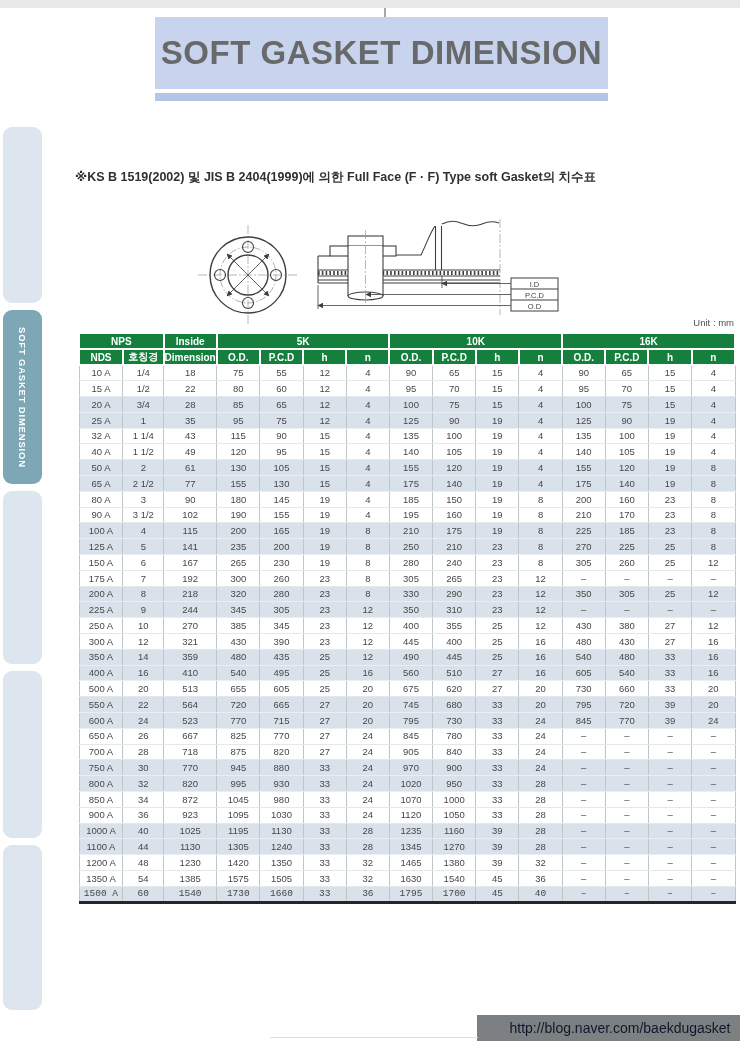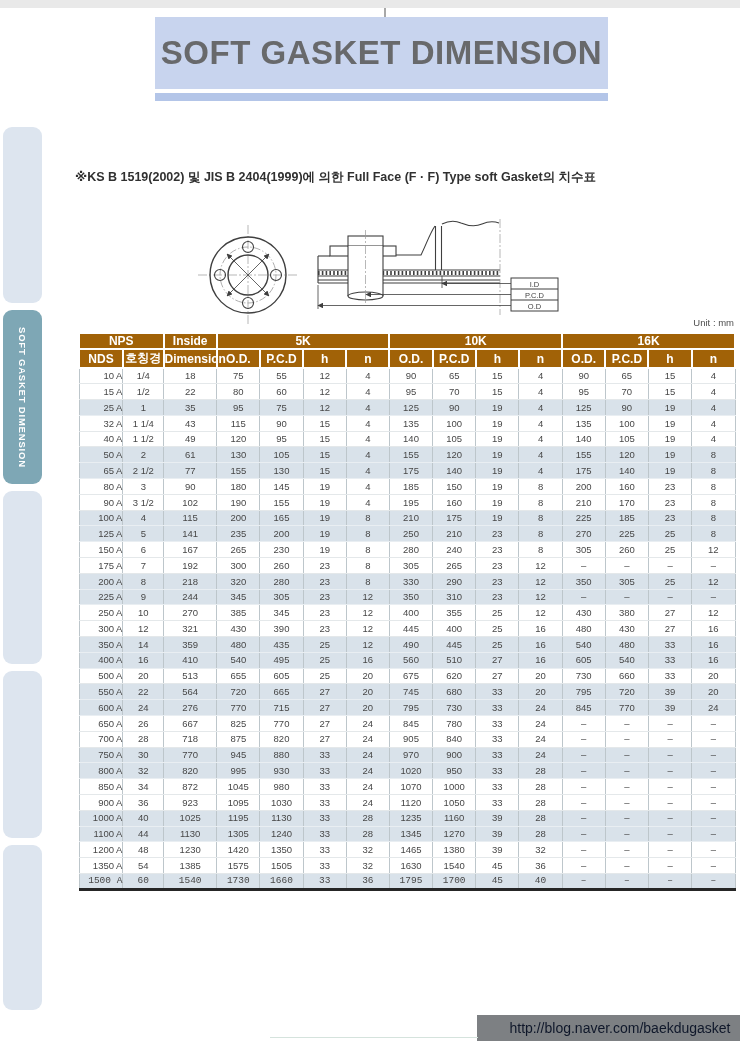--- a/index.html
+++ b/index.html
@@ -58,29 +58,29 @@
     position:absolute; right:6px; top:309px; font-size:9.5px; color:#4f4f4f;
   }
 
   
   .table-wrap { position:absolute; left:78px; top:324px; width:658px; }
   table.dim {
     width:658px; table-layout:fixed; border-collapse:collapse;
     font-size:9.5px; color:#474747;
   }
   table.dim th {
-    background:#a16207; color:#ffffff; font-weight:bold; font-size:12px;
+    background:#15803d; color:#ffffff; font-weight:bold; font-size:10px;
     border:2px solid #ffffff; height:16px; text-align:center; padding:0;
   }
   table.dim td {
     height:15.8px; text-align:center; padding:0; line-height:1;
     border-right:1px solid #bdc6cb; border-bottom:1px solid #e4e8ea;
     background:#ffffff;
   }
-  table.dim td:first-child { border-left:1px solid #bdc6cb;text-align:right; }
+  table.dim td:first-child { border-left:1px solid #bdc6cb; }
   table.dim tr.shaded td { background:#d9e2ea; border-bottom:1px solid #e9eef2; }
   table.dim tbody tr:last-child td { border-bottom:3px solid #262626;font-family:Liberation Mono, monospace; }
 
   
   .footer-bar {
     position:absolute; left:477px; top:1007px; width:286px; height:26px;
     background:#7d8083; color:#0f172a; font-size:14px;
     display:flex; align-items:center; justify-content:center; white-space:nowrap;
   }
   .bottom-faint-line { position:absolute; left:270px; top:1029px; width:208px; height:1px; background:#d5e3dd; }
@@ -255,20 +255,37 @@
             <td>95</td>
             <td>70</td>
             <td>15</td>
             <td>4</td>
             <td>95</td>
             <td>70</td>
             <td>15</td>
             <td>4</td>
           </tr>
           <tr class="shaded">
+            <td>20 A</td>
+            <td>3/4</td>
+            <td>28</td>
+            <td>85</td>
+            <td>65</td>
+            <td>12</td>
+            <td>4</td>
+            <td>100</td>
+            <td>75</td>
+            <td>15</td>
+            <td>4</td>
+            <td>100</td>
+            <td>75</td>
+            <td>15</td>
+            <td>4</td>
+          </tr>
+          <tr class="shaded">
             <td>25 A</td>
             <td>1</td>
             <td>35</td>
             <td>95</td>
             <td>75</td>
             <td>12</td>
             <td>4</td>
             <td>125</td>
             <td>90</td>
             <td>19</td>
@@ -580,21 +597,21 @@
             <td>33</td>
             <td>20</td>
             <td>795</td>
             <td>720</td>
             <td>39</td>
             <td>20</td>
           </tr>
           <tr class="shaded">
             <td>600 A</td>
             <td>24</td>
-            <td>276</td>
+            <td>523</td>
             <td>770</td>
             <td>715</td>
             <td>27</td>
             <td>20</td>
             <td>795</td>
             <td>730</td>
             <td>33</td>
             <td>24</td>
             <td>845</td>
             <td>770</td>

